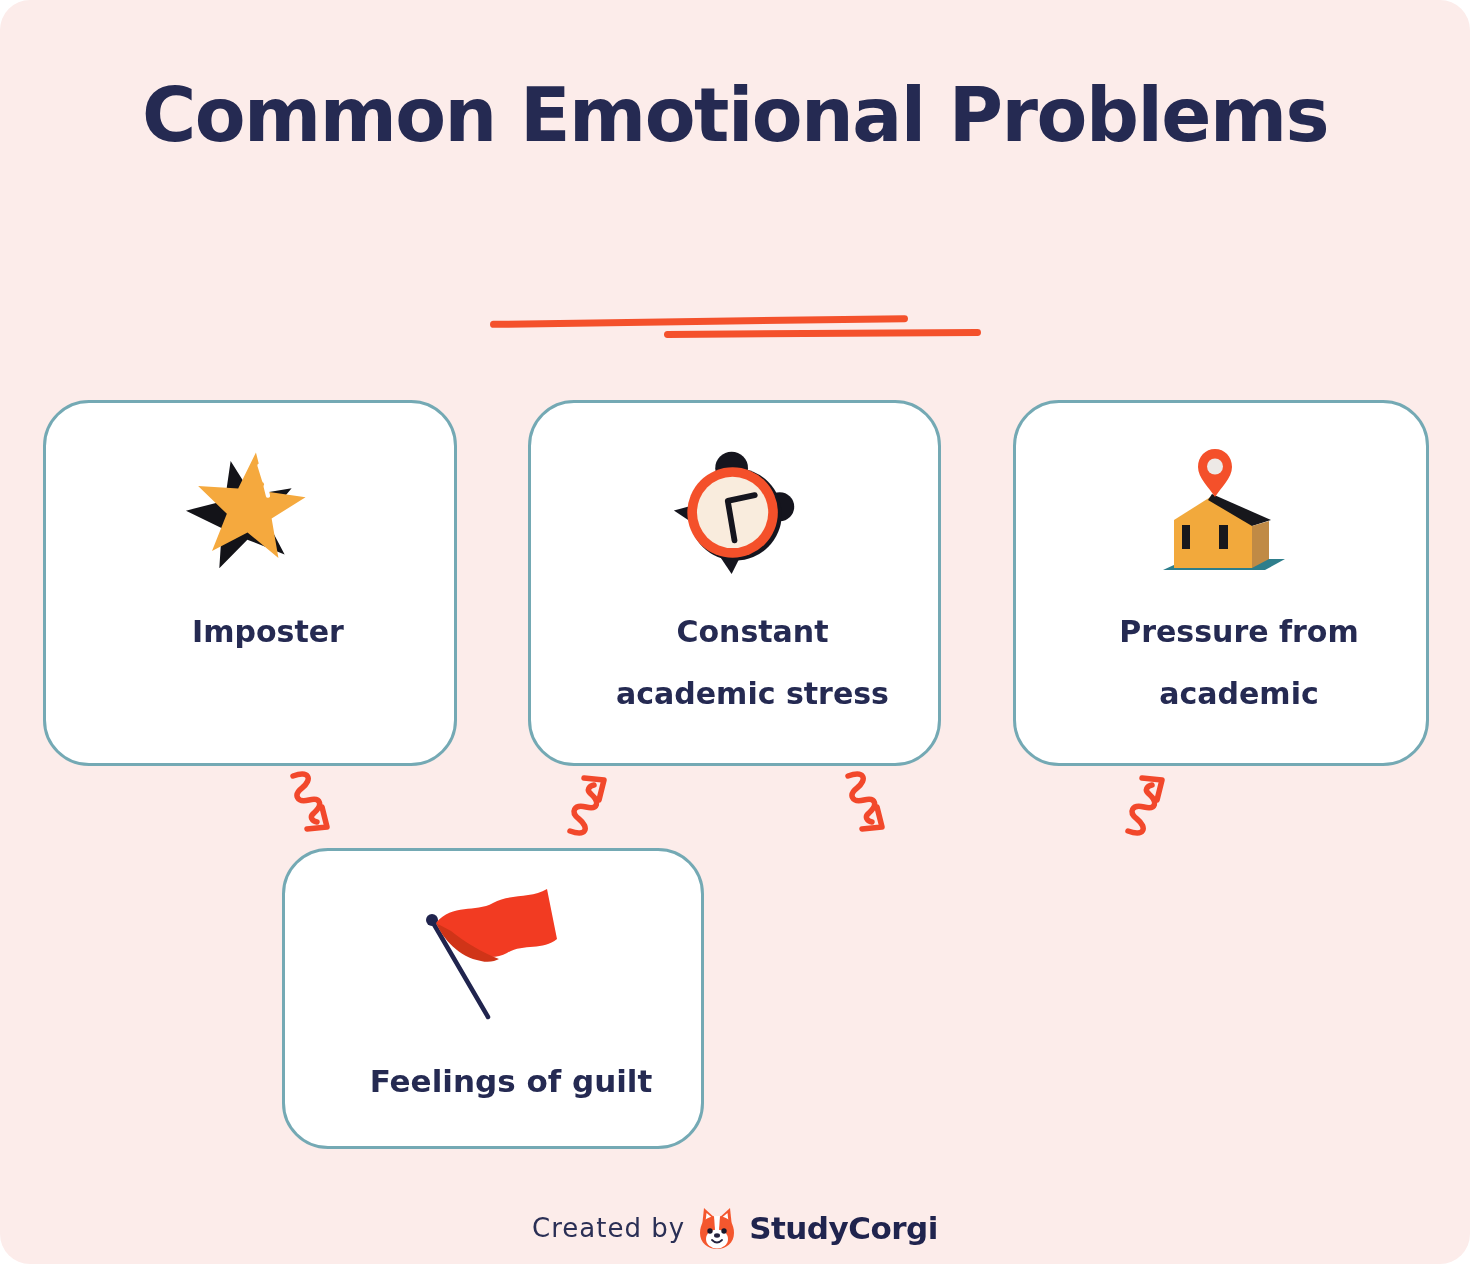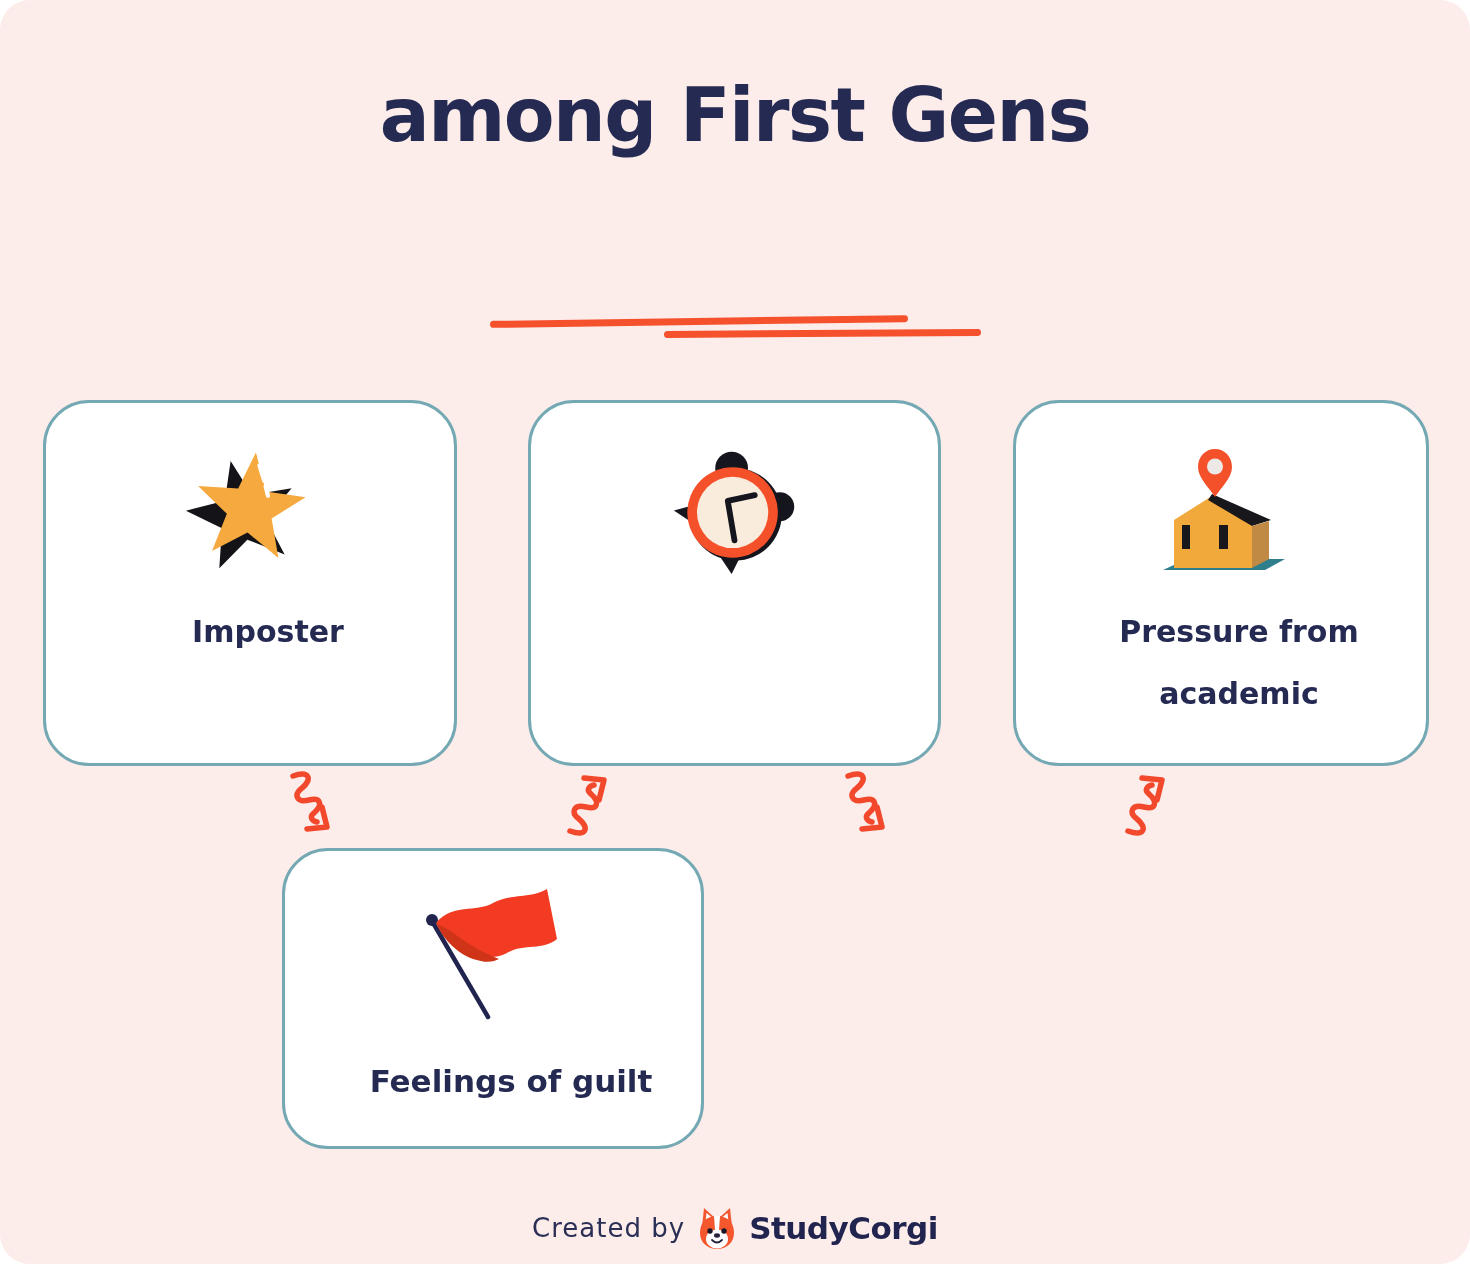--- a/index.html
+++ b/index.html
@@ -45,21 +45,21 @@
     display:flex;align-items:center;justify-content:center;gap:8px;}
   .created-by{font-size:26px;font-weight:400;color:#2A2F55;letter-spacing:1px;}
   .brand{font-size:31px;font-weight:700;color:#20244E;letter-spacing:-0.5px;}
 </style>
 </head>
 <body>
 
 <div class="canvas">
 
   <div class="title">
-    <div class="t-line">among First Gens</div>
+    <div class="t-line">Common Emotional Problems</div>
   </div>
   <div class="underline u1"></div>
   <div class="underline u2"></div>
 
   <div class="card card-1">
     <div class="icon-wrap">
       <svg width="140" height="142" viewBox="0 0 148 150">
         <polygon transform="translate(66,84) rotate(-12)" fill="#131318" points="0,-60 14.7,-20.2 57.1,-18.5 23.8,7.7 35.3,48.5 0,25 -35.3,48.5 -23.8,7.7 -57.1,-18.5 -14.7,-20.2"></polygon>
         <polygon transform="translate(74,76) rotate(6)" fill="#F5A93E" points="0,-60 14.7,-20.2 57.1,-18.5 23.8,7.7 35.3,48.5 0,25 -35.3,48.5 -23.8,7.7 -57.1,-18.5 -14.7,-20.2"></polygon>
         <path d="M84,30 L89,46 M90.5,52 L93,62" stroke="#FFFFFF" stroke-width="4.5" stroke-linecap="round" fill="none"></path>
@@ -75,20 +75,24 @@
       <svg width="130" height="130" viewBox="0 0 135 135">
         <circle cx="64" cy="22" r="17" fill="#15151E"></circle>
         <circle cx="114" cy="62" r="15" fill="#15151E"></circle>
         <path d="M4,66 L26,60 L22,78 Z" fill="#15151E"></path>
         <path d="M52,114 L64,132 L74,112 Z" fill="#15151E"></path>
         <circle cx="68" cy="70" r="48" fill="#15151E"></circle>
         <circle cx="65" cy="68" r="47" fill="#F4502A"></circle>
         <circle cx="65" cy="68" r="37" fill="#F9ECDD"></circle>
         <path d="M88,50 L60,56 L67,97" stroke="#15151E" stroke-width="6" fill="none" stroke-linecap="round" stroke-linejoin="round"></path>
       </svg>
+    </div>
+    <div class="card-label">
+      <div>Constant</div>
+      <div>academic stress</div>
     </div>
   </div>
 
   <div class="card card-3">
     <div class="icon-wrap">
       <svg width="132" height="126" viewBox="0 0 132 126">
         <polygon points="8,123 110,123 130,112 32,112" fill="#2E7E8C"></polygon>
         <polygon points="19,73 57,49 97,77 97,121 19,121" fill="#F2A93C"></polygon>
         <polygon points="57,47 116,73 97,79 53,53" fill="#17171C"></polygon>
         <polygon points="97,79 114,74 114,112 97,121" fill="#C08A45"></polygon>

